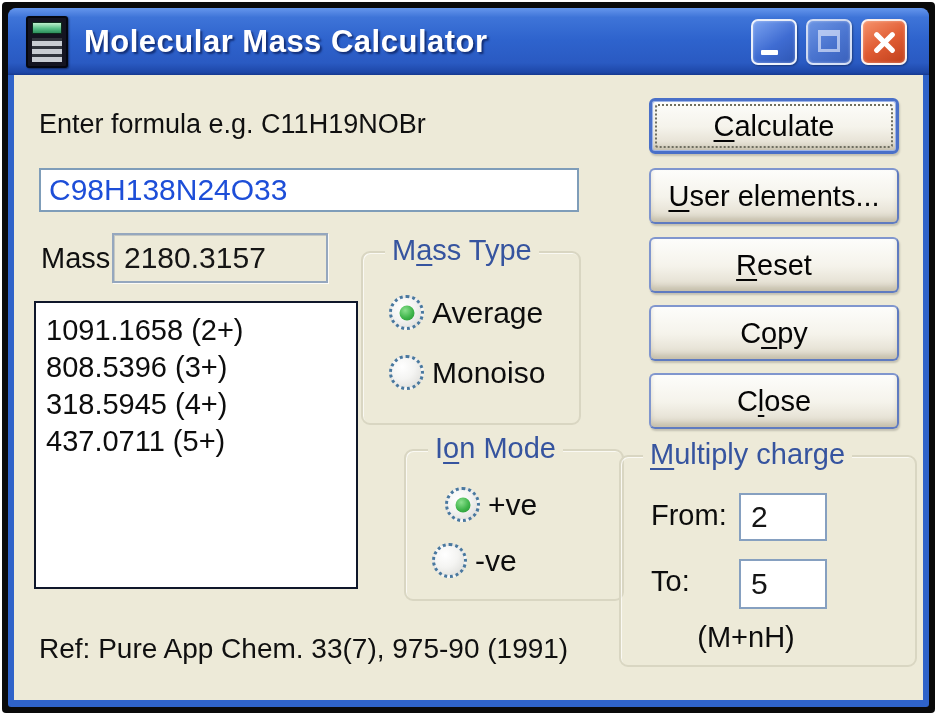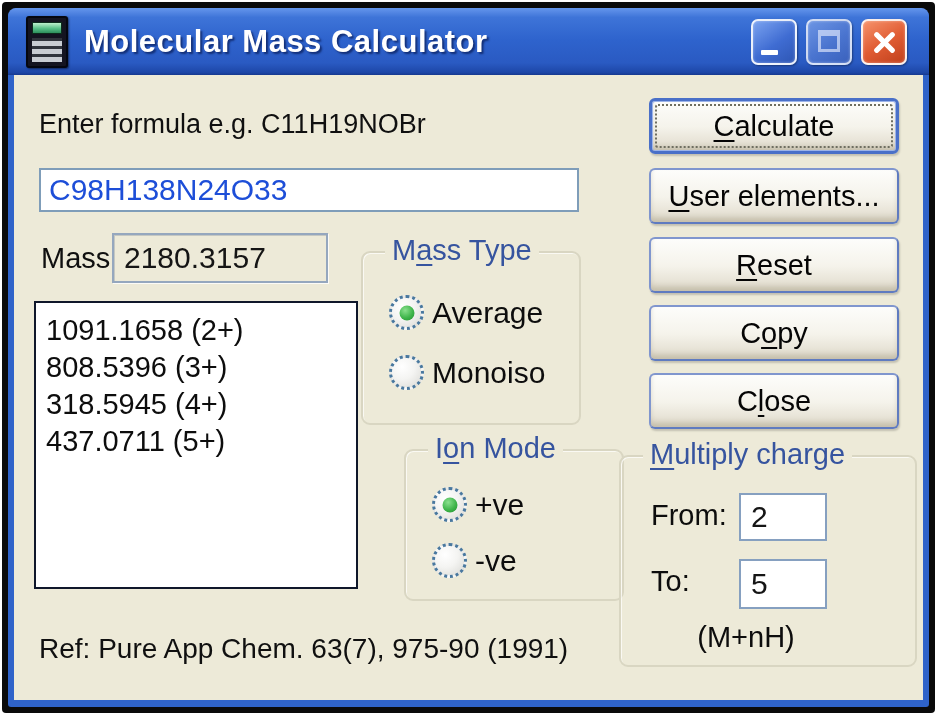--- a/index.html
+++ b/index.html
@@ -150,21 +150,21 @@
             <span class="radio-label">Average</span>
           </div>
           <div class="radio-row" style="left:26px; top:102px;">
             <span class="radio"></span>
             <span class="radio-label">Monoiso</span>
           </div>
         </div>
 
         <div class="group g-ionmode">
           <div class="group-legend"><span>I</span><span class="u">o</span><span>n Mode</span></div>
-          <div class="radio-row" style="left:26px; top:36px;">
+          <div class="radio-row" style="left:39px; top:36px;">
             <span class="radio selected"></span>
             <span class="radio-label">+ve</span>
           </div>
           <div class="radio-row" style="left:26px; top:92px;">
             <span class="radio"></span>
             <span class="radio-label">-ve</span>
           </div>
         </div>
 
         <button class="btn btn-calculate">
@@ -196,18 +196,18 @@
 
         <div class="group g-multiply">
           <div class="group-legend"><span></span><span class="u">M</span><span>ultiply charge</span></div>
           <div class="mini-label from-label">From:</div>
           <input class="mini-input from-input" type="text" value="2" style="">
           <div class="mini-label to-label">To:</div>
           <input class="mini-input to-input" type="text" value="5" style="">
           <div class="mnh-note">(M+nH)</div>
         </div>
 
-        <div class="lbl ref-label">Ref: Pure App Chem. 63(7), 975-90 (1991)</div>
+        <div class="lbl ref-label">Ref: Pure App Chem. 33(7), 975-90 (1991)</div>
 
       </div>
     </div>
   </div>
 </div>
 
 </body></html>

